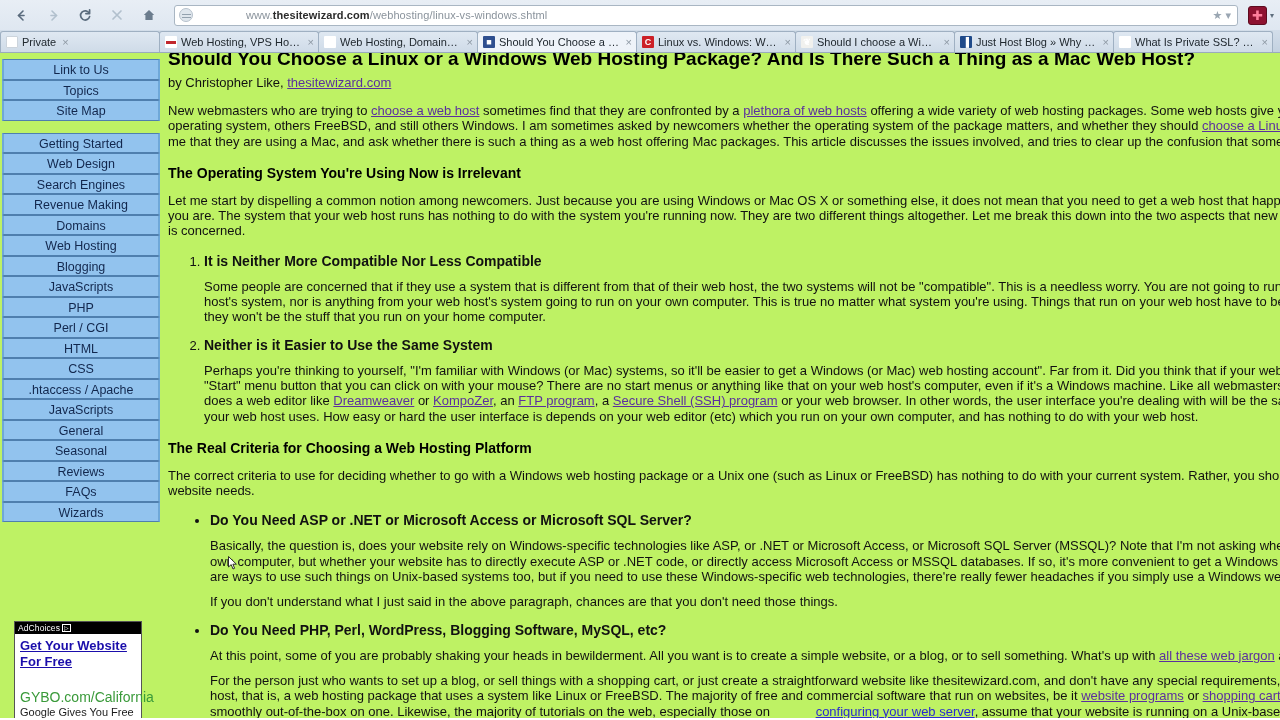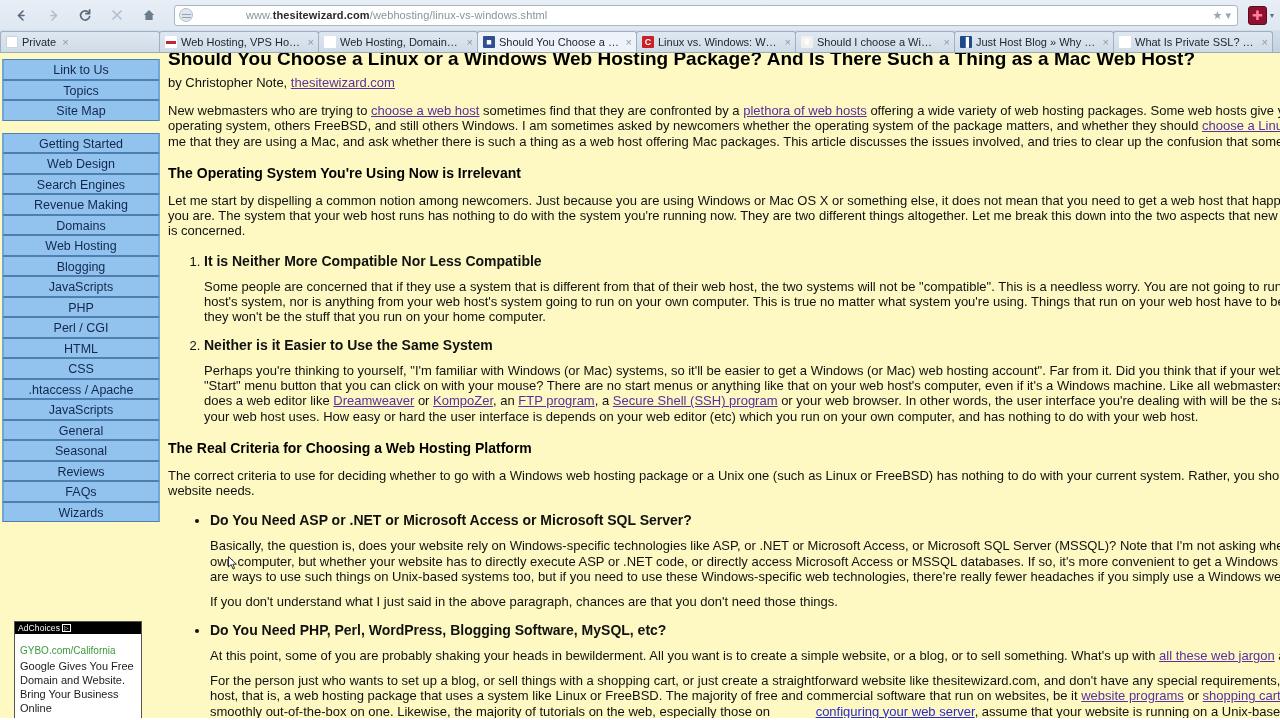--- a/index.html
+++ b/index.html
@@ -165,21 +165,21 @@
   .fav-red-c { background: #cc2027; border-radius: 50%; color:#fff; font-size: 9px; }
   .fav-pale { background: #f1f1ee; color: #8fa37f; font-size: 9px; }
   .fav-blue-doc { background: #1f4a8a; color: #d9e5f5; font-size: 8px; }
   .fav-ehow { background: #ffffff; color: #1a8f3c; font-size: 11px; font-weight: bold; }
 
   
   #page {
     position: relative;
     width: 1280px;
     height: 665px;
-    background: #fef9c3;
+    background: #bef264;
     overflow: hidden;
   }
 
   
   #sidebar {
     position: absolute;
     left: 0; top: 0;
     width: 160px;
     padding-left: 2px;
   }
@@ -229,23 +229,23 @@
   #ad-title {
     color: #1a0dab;
     font-weight: bold;
     font-size: 13px;
     line-height: 16px;
     text-decoration: underline;
     display: block;
   }
   #ad-url {
     color: #3a9a3a;
-    font-size: 10px;
+    font-size: 14px;
     line-height: 14px;
-    margin-top: 6px;
+    margin-top: 20px;
   }
   #ad-desc {
     color: #1a1a1a;
     font-size: 11px;
     line-height: 14px;
     margin-top: 1px;
   }
 
   
   #watermark {
@@ -478,32 +478,33 @@
         <a class="navbtn">Wizards</a>
       </div>
   </div>
 
   <div id="ad-box">
     <div id="ad-head">
       <span>AdChoices</span>
       <span class="adc-mark">▷</span>
     </div>
     <div id="ad-body">
+      <a id="ad-title">Get Your Website For Free</a>
       <div id="ad-url">GYBO.com/California</div>
       <div id="ad-desc">Google Gives You Free Domain and Website. Bring Your Business Online</div>
 
     </div>
   </div>
 
 
   <div id="article">
     <h1 id="article-title">Should You Choose a Linux or a Windows Web Hosting Package? And Is There Such a Thing as a Mac Web Host?</h1>
 
     <div id="byline">
-      <span>by Christopher Note, </span><a class="lnk">thesitewizard.com</a>
+      <span>by Christopher Like, </span><a class="lnk">thesitewizard.com</a>
     </div>
 
     <div class="para">
       <span class="ln"><span>New webmasters who are trying to </span><a class="lnk">choose a web host</a><span> sometimes find that they are confronted by a </span><a class="lnk">plethora of web hosts</a><span> offering a wide variety of web hosting packages. Some web hosts give you a choice</span></span>
       <span class="ln"><span>operating system, others FreeBSD, and still others Windows. I am sometimes asked by newcomers whether the operating system of the package matters, and whether they should </span><a class="lnk">choose a Linux package o</a></span>
       <span class="ln">me that they are using a Mac, and ask whether there is such a thing as a web host offering Mac packages. This article discusses the issues involved, and tries to clear up the confusion that some people hav</span>
     </div>
 
     <h2 class="sec">The Operating System You're Using Now is Irrelevant</h2>
 

